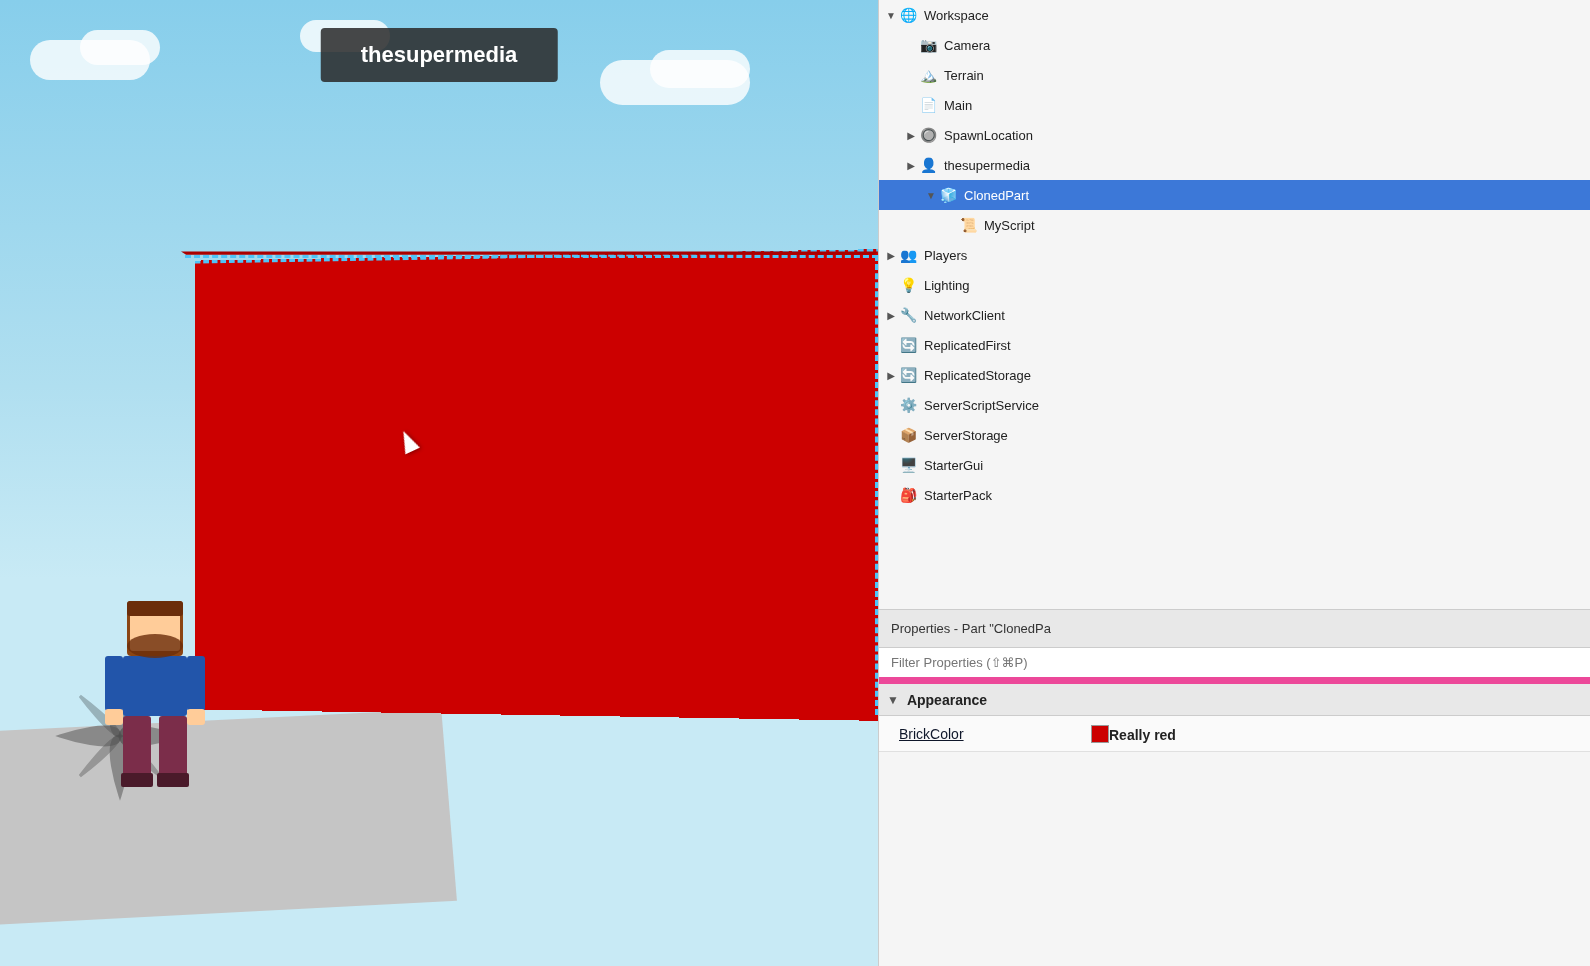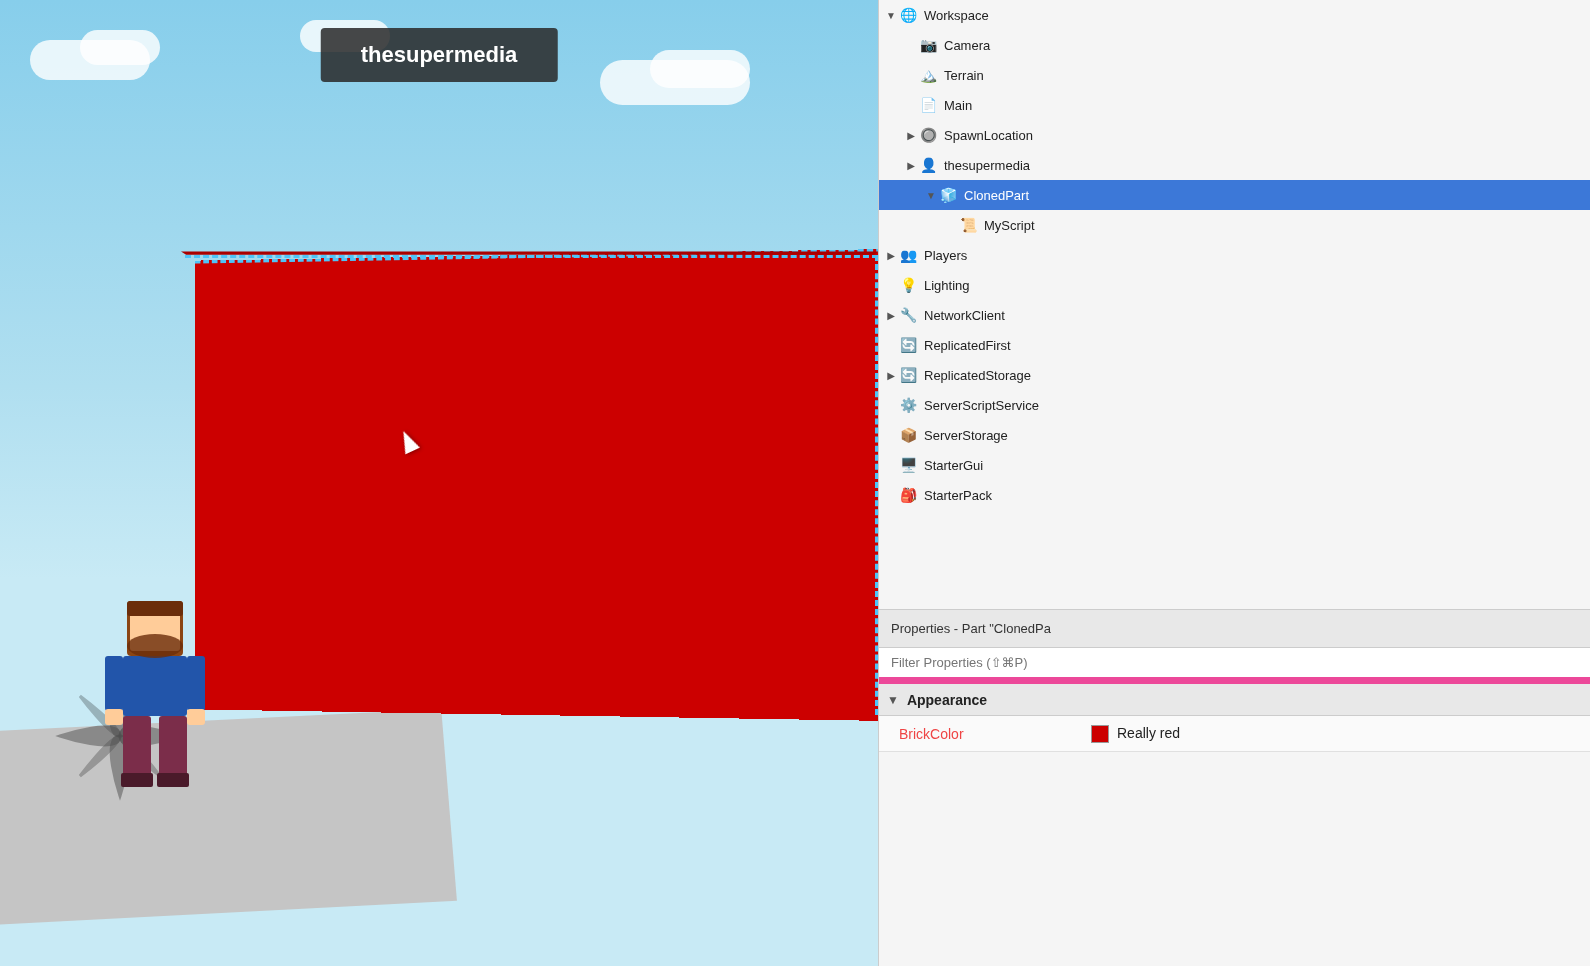--- a/index.html
+++ b/index.html
@@ -170,32 +170,33 @@
       align-items: center;
       border-bottom: 1px solid #e0e0e0;
       background: #fff;
     }
     .property-row:nth-child(odd) { background: #fafafa; }
 
     .property-name {
       width: 200px;
       padding-left: 20px;
       font-size: 14px;
-      color: #ef4444;
+      color: #0f172a;
       flex-shrink: 0;
+      text-decoration: underline;
     }
 
     .property-value {
       flex: 1;
       padding-left: 12px;
       font-size: 14px;
       color: #222;
       display: flex;
-      align-items: flex-start;
-      gap: 8px;
+      align-items: flex-end;
+      font-weight: bold;
     }
 
     .color-swatch {
       width: 18px;
       height: 18px;
       border: 1px solid #999;
       flex-shrink: 0;
     }
 
     .checkbox-checked {

